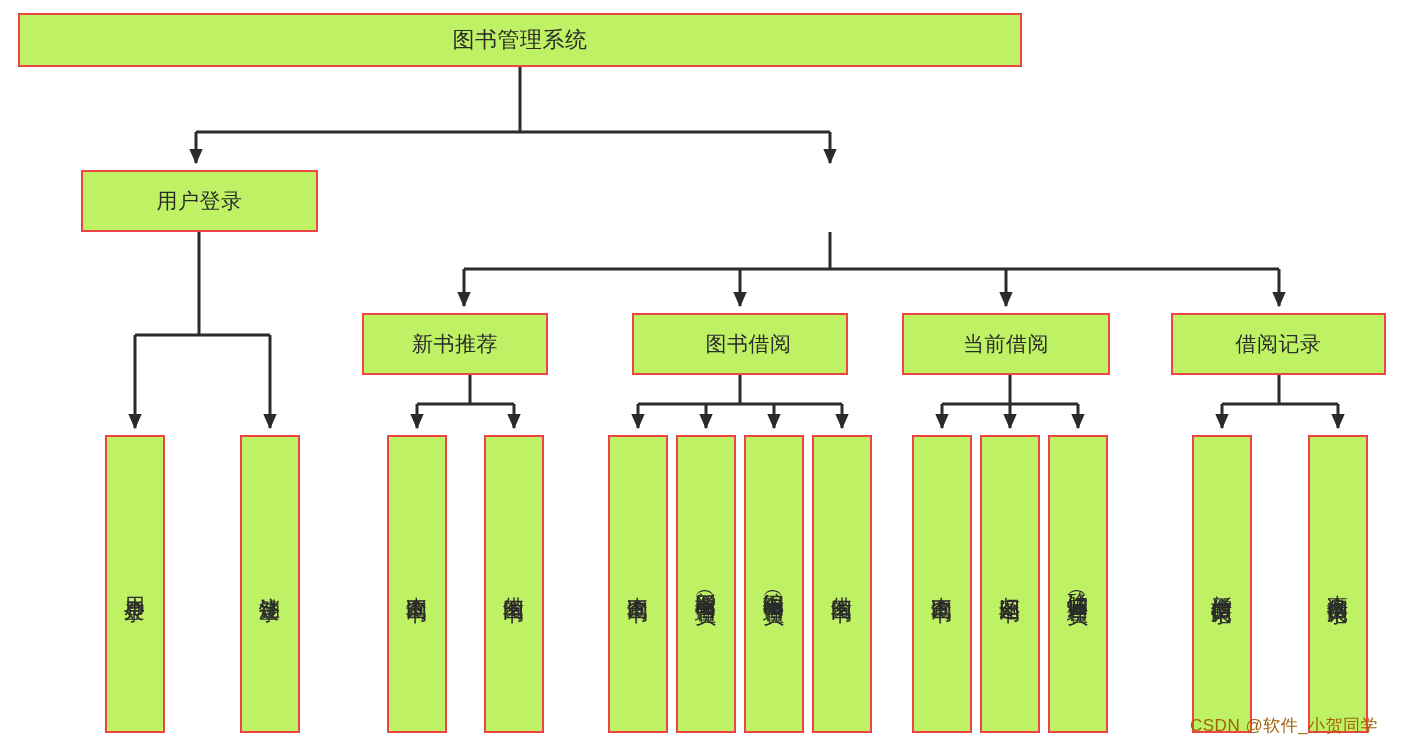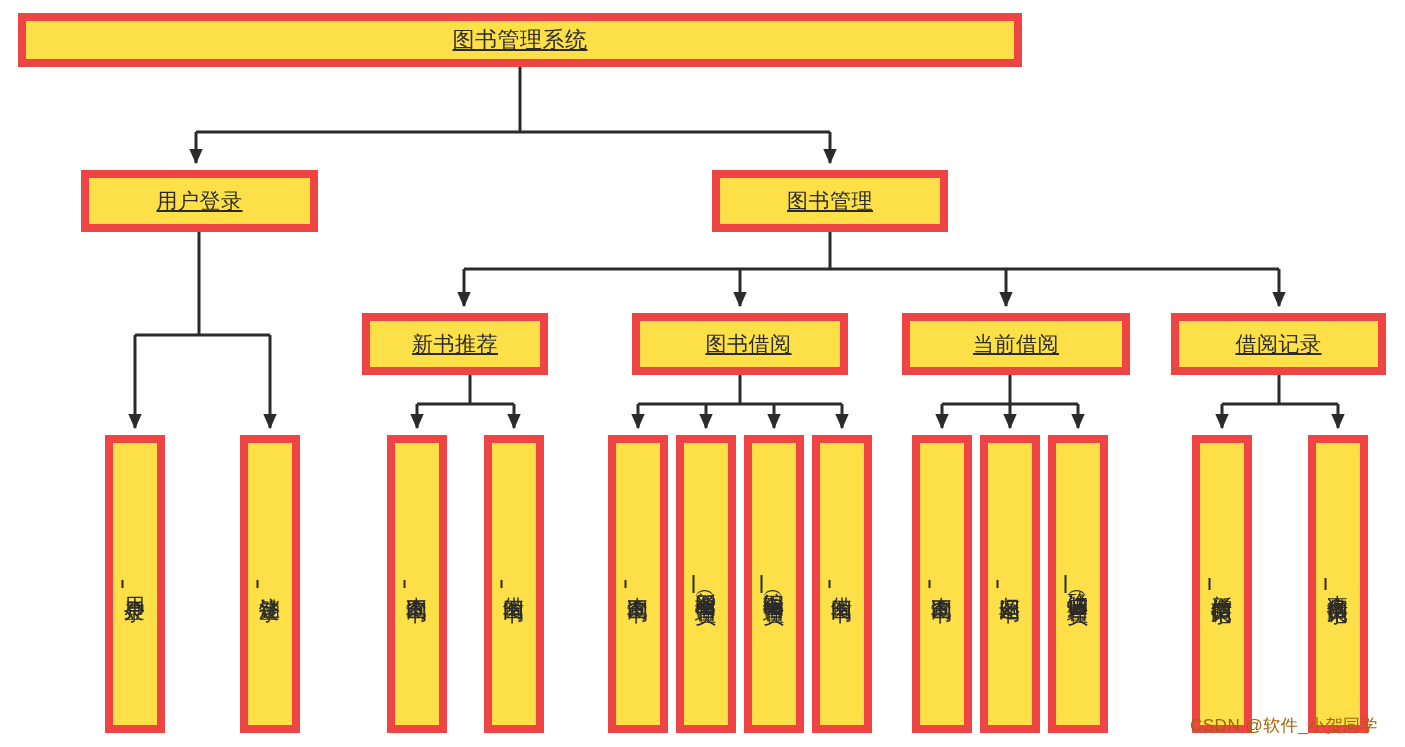--- a/index.html
+++ b/index.html
@@ -22,28 +22,27 @@
     position: absolute;
     left: 0;
     top: 0;
     width: 1405px;
     height: 747px;
     pointer-events: none;
   }
   .node {
     position: absolute;
     box-sizing: border-box;
-    background: #fde047;
-    border: 8px solid #ef4444;
+    background: #bef264;
+    border: 2px solid #ef4444;
     display: flex;
     align-items: center;
     justify-content: center;
     color: #2b2b2b;
     z-index: 2;
-    text-decoration: underline;
   }
   .node-label {
     display: block;
     text-align: center;
     line-height: 1.18;
     white-space: nowrap;
   }
   
   .node.horiz .node-label {
     font-size: 21px;
@@ -132,31 +131,28 @@
     </g>
   </svg>
 
   <div class="node horiz root" style="left:18px; top:13px; width:1004px; height:54px;">
     <span class="node-label">图书管理系统</span>
   </div>
 
   <div class="node horiz" style="left:81px; top:170px; width:237px; height:62px;">
     <span class="node-label">用户登录</span>
   </div>
-  <div class="node horiz" style="left:712px; top:170px; width:236px; height:62px;">
-    <span class="node-label">图书管理</span>
-  </div>
 
   <div class="node horiz" style="left:362px; top:313px; width:186px; height:62px;">
     <span class="node-label">新书推荐</span>
   </div>
   <div class="node horiz" style="left:632px; top:313px; width:216px; height:62px;padding-left:17px;">
     <span class="node-label">图书借阅</span>
   </div>
-  <div class="node horiz" style="left:902px; top:313px; width:228px; height:62px;">
+  <div class="node horiz" style="left:902px; top:313px; width:208px; height:62px;">
     <span class="node-label">当前借阅</span>
   </div>
   <div class="node horiz" style="left:1171px; top:313px; width:215px; height:62px;">
     <span class="node-label">借阅记录</span>
   </div>
 
   <div class="node vert" style="left:105px; top:435px; width:60px; height:298px;">
     <span class="node-label">用户登录</span>
   </div>
   <div class="node vert" style="left:240px; top:435px; width:60px; height:298px;">

